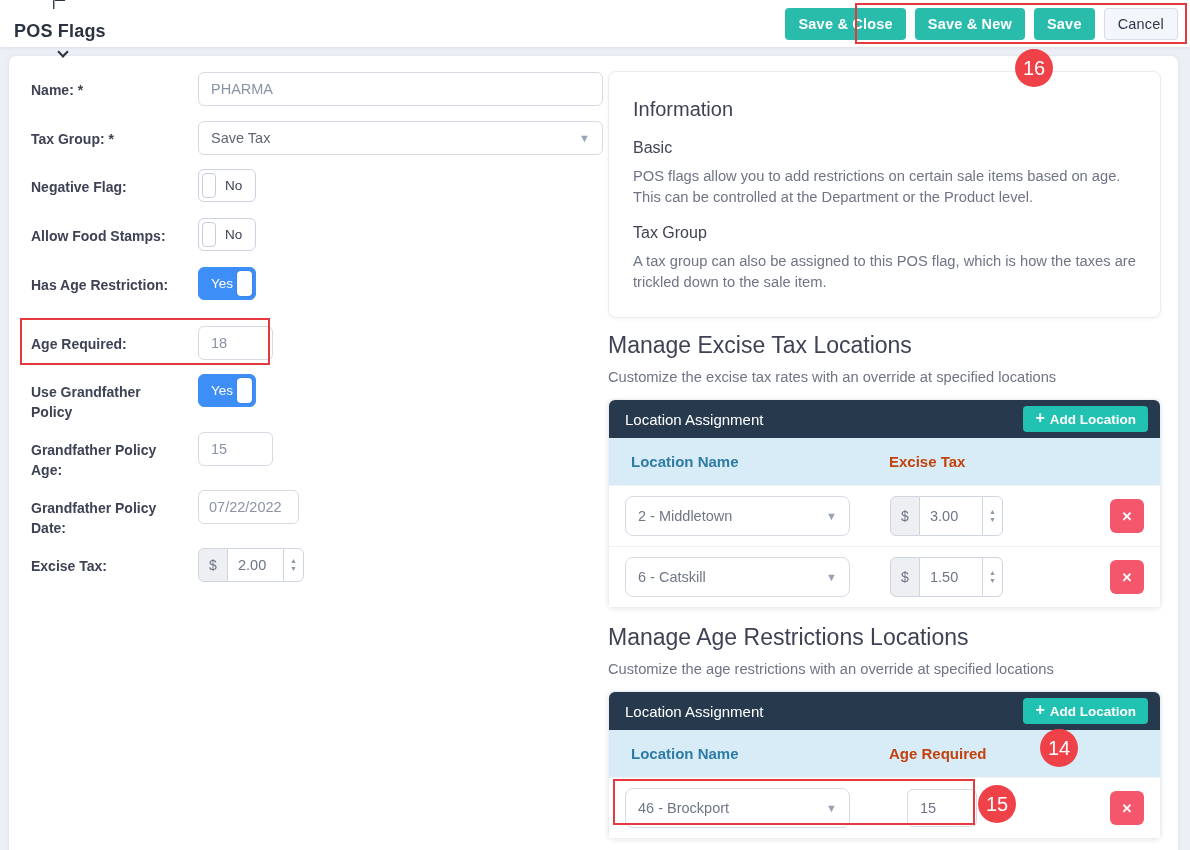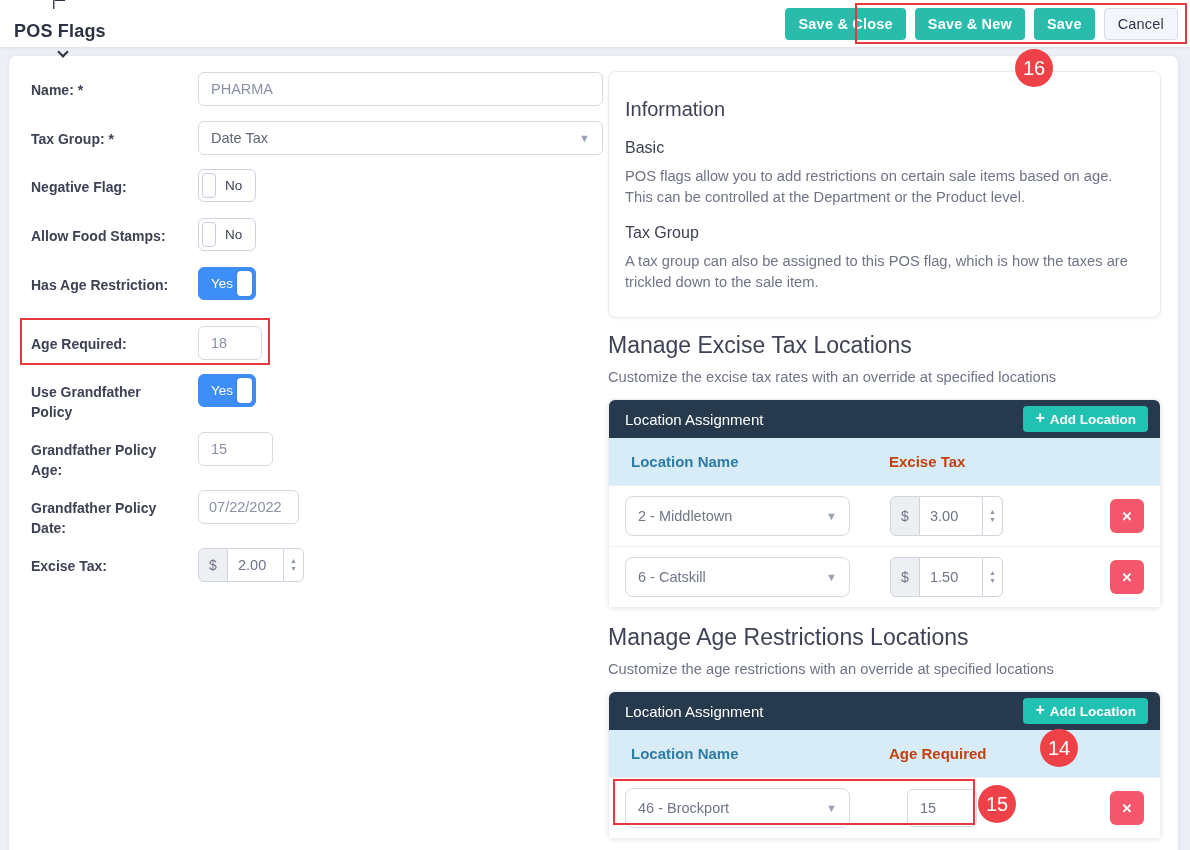--- a/index.html
+++ b/index.html
@@ -52,21 +52,21 @@
                 display:flex; align-items:center; justify-content:center; color:#6e7587; font-size:14px; }
   .num-value { width:55px; border-top:1px solid #cfd5df; border-bottom:1px solid #cfd5df; background:#fff;
                display:flex; align-items:center; padding-left:10px; color:#6e7587; font-size:14.5px; }
   .num-spin { width:21px; border:1px solid #cfd5df; border-radius:0 6px 6px 0; background:#fff;
               display:flex; flex-direction:column; align-items:center; justify-content:center; cursor:pointer; }
   .num-spin span { font-size:7px; color:#8e97a6; line-height:8px; }
 
   
   .abs-right { position:absolute; left:599px; width:553px; }
   .info-card { border:1px solid #e9ebf1; border-radius:8px; background:#fff;
-               box-shadow:0 1px 4px rgba(50,60,90,.05); padding:26px 24px 24px 16px; }
+               box-shadow:0 1px 4px rgba(50,60,90,.05); padding:26px 24px 24px 24px; }
   .info-title { font-size:20px; font-weight:400; color:#3e4254; margin-bottom:18px; }
   .info-sub { font-size:16px; font-weight:400; color:#3e4254; margin-bottom:9px; }
   .info-body { font-size:14.7px; color:#6f7486; line-height:1.45; margin-bottom:15px; }
   .info-body:last-child { margin-bottom:0; }
 
   .section-title { font-size:23px; font-weight:400; color:#3e4254; }
   .section-sub { font-size:14.7px; color:#6f7486; margin-top:10px; }
 
   .loc-table { margin-top:14px; background:#fff; border-radius:6px;
                box-shadow:0 1px 5px rgba(50,60,90,.12); border:1px solid #eceef3; }
@@ -126,21 +126,21 @@
 
   <div class="form-row" style="top:16px;">
     <div class="form-label">Name: *</div>
     <div class="form-ctl"><input class="text-input" style="width: 405px;" value="PHARMA"></div>
   </div>
 
   <div class="form-row" style="top:65px;">
     <div class="form-label">Tax Group: *</div>
     <div class="form-ctl">
       <div class="select-box" style="width:405px;">
-        <span>Date Tax</span>
+        <span>Save Tax</span>
         <span class="select-caret">▼</span>
       </div>
     </div>
   </div>
 
   <div class="form-row" style="top:113px;">
     <div class="form-label">Negative Flag:</div>
     <div class="form-ctl">
       <div class="toggle toggle-off">
         <span class="knob"></span>
@@ -164,21 +164,21 @@
     <div class="form-ctl">
       <div class="toggle toggle-on">
         <span class="t-label">Yes</span>
         <span class="knob"></span>
       </div>
     </div>
   </div>
 
   <div class="form-row" style="top:270px;">
     <div class="form-label">Age Required:</div>
-    <div class="form-ctl"><input class="text-input" style="width: 64px;" value="18"></div>
+    <div class="form-ctl"><input class="text-input" style="width: 75px;" value="18"></div>
   </div>
 
   <div class="form-row" style="top:318px;">
     <div class="form-label">Use Grandfather Policy</div>
     <div class="form-ctl">
       <div class="toggle toggle-on">
         <span class="t-label">Yes</span>
         <span class="knob"></span>
       </div>
     </div>

